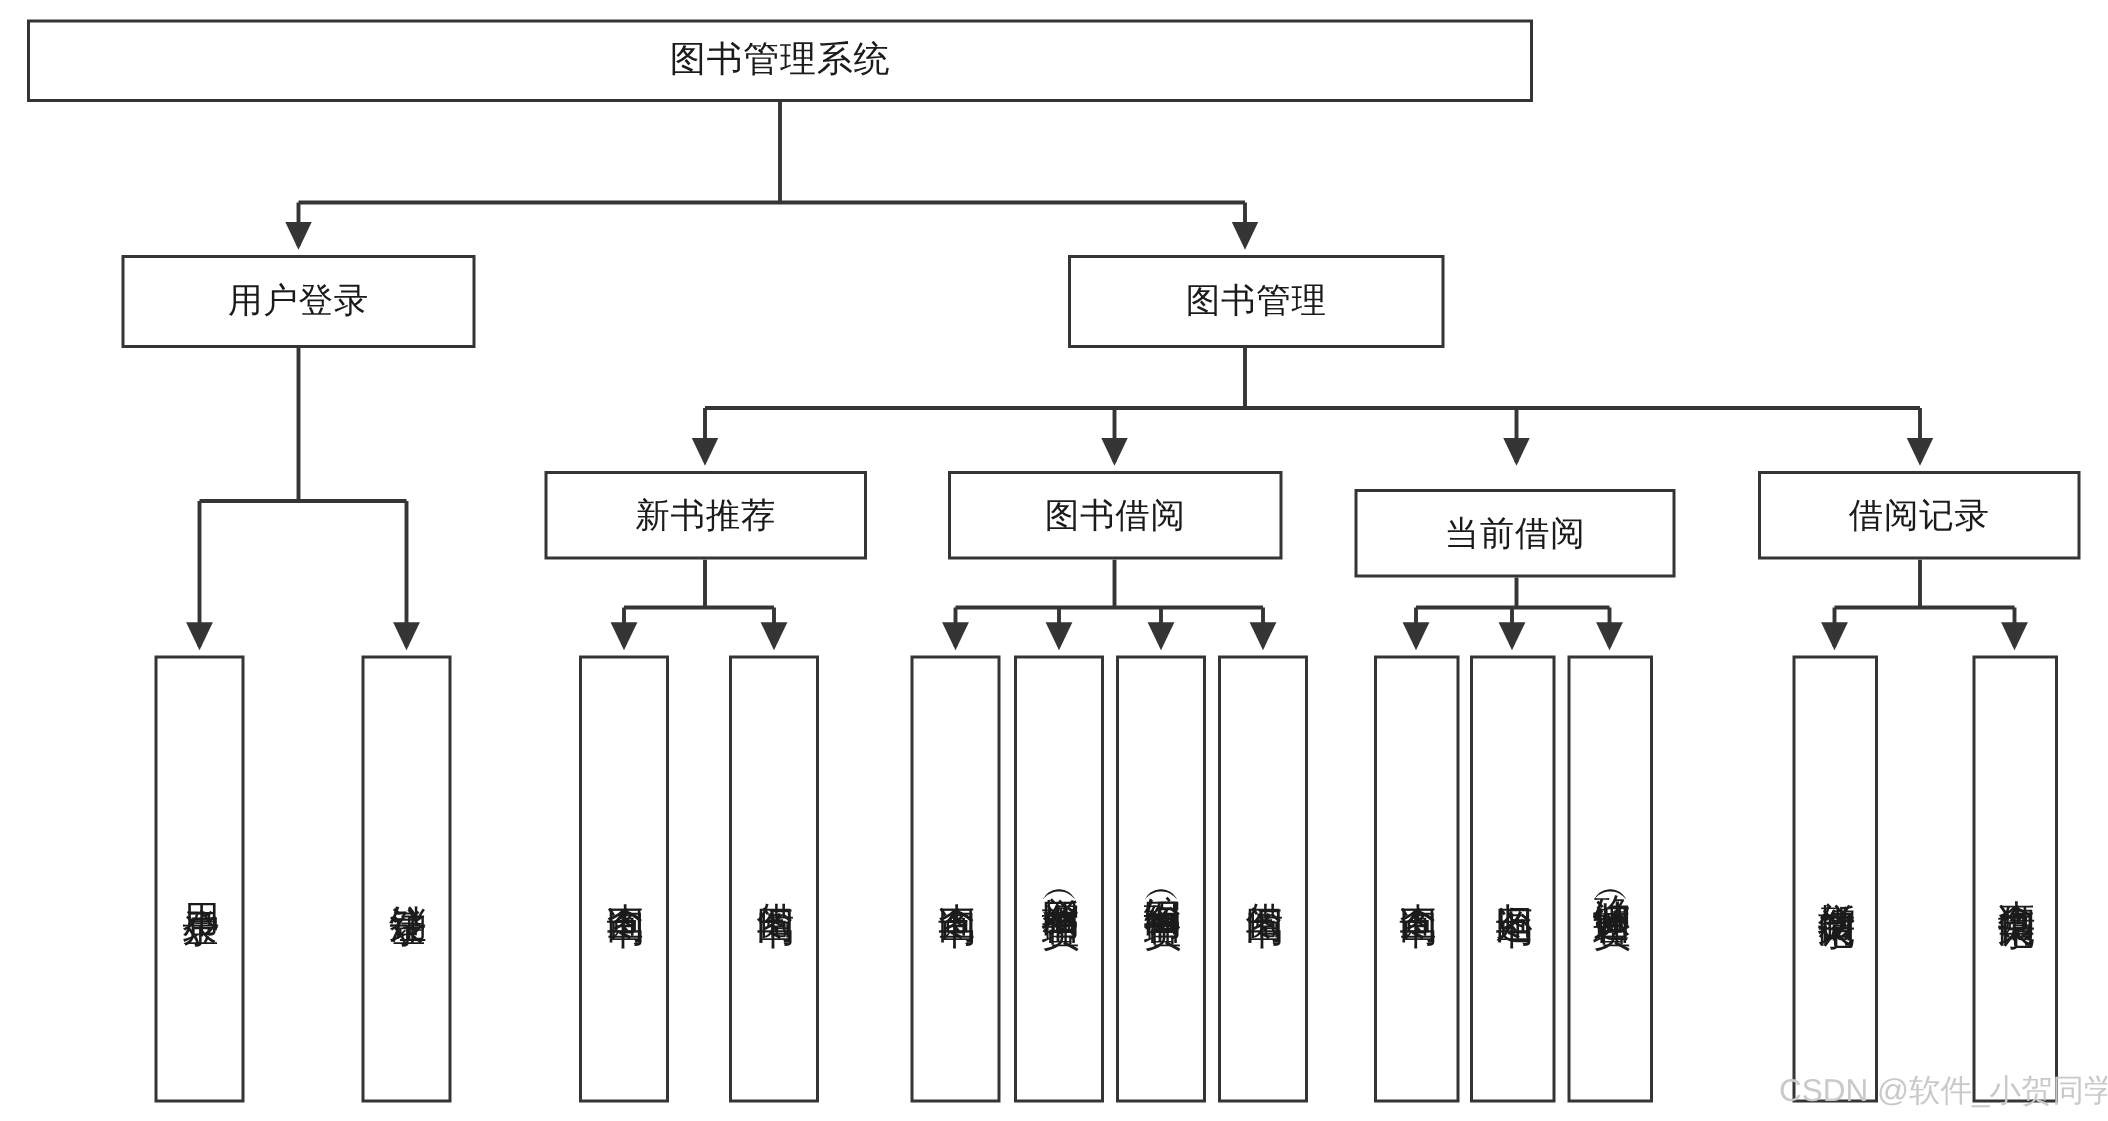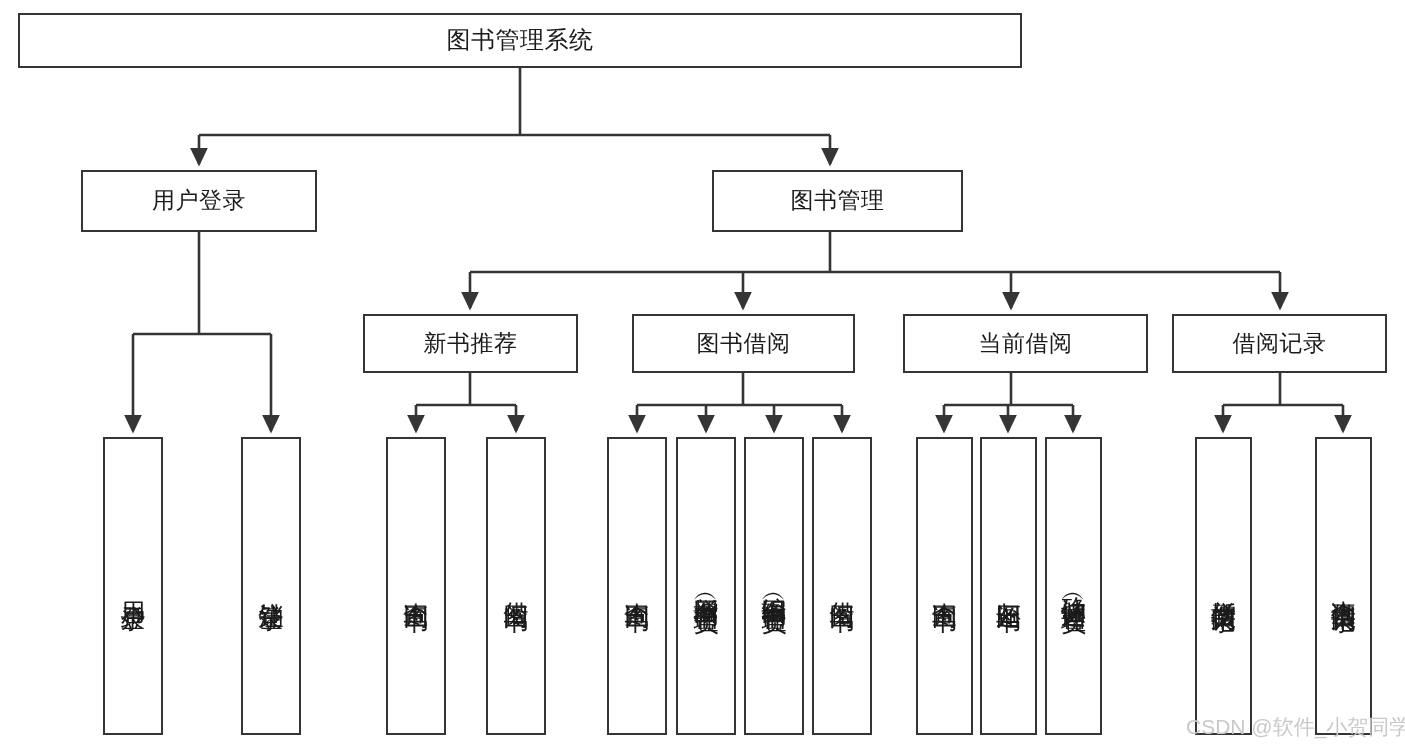--- a/index.html
+++ b/index.html
@@ -140,21 +140,21 @@
   <div class="node horiz" style="left: 712px; top: 170px; width: 251px; height: 62px;">
     <span class="label">图书管理</span>
   </div>
 
   <div class="node horiz" style="left: 363px; top: 314px; width: 215px; height: 59px;">
     <span class="label">新书推荐</span>
   </div>
   <div class="node horiz" style="left: 632px; top: 314px; width: 223px; height: 59px; justify-content: center;">
     <span class="label">图书借阅</span>
   </div>
-  <div class="node horiz" style="left: 903px; top: 314px; width: 245px; height: 59px; font-family: Liberation Serif, serif;">
+  <div class="node horiz" style="left: 903px; top: 326px; width: 214px; height: 59px; font-family: Liberation Serif, serif;">
     <span class="label">当前借阅</span>
   </div>
   <div class="node horiz" style="left: 1172px; top: 314px; width: 215px; height: 59px; align-items: center;">
     <span class="label">借阅记录</span>
   </div>
 
   <div class="node vert" style="left: 103px; top: 437px; width: 60px; height: 298px;">
     <span class="label">用户登录</span>
   </div>
   <div class="node vert" style="left: 241px; top: 437px; width: 60px; height: 298px;">

